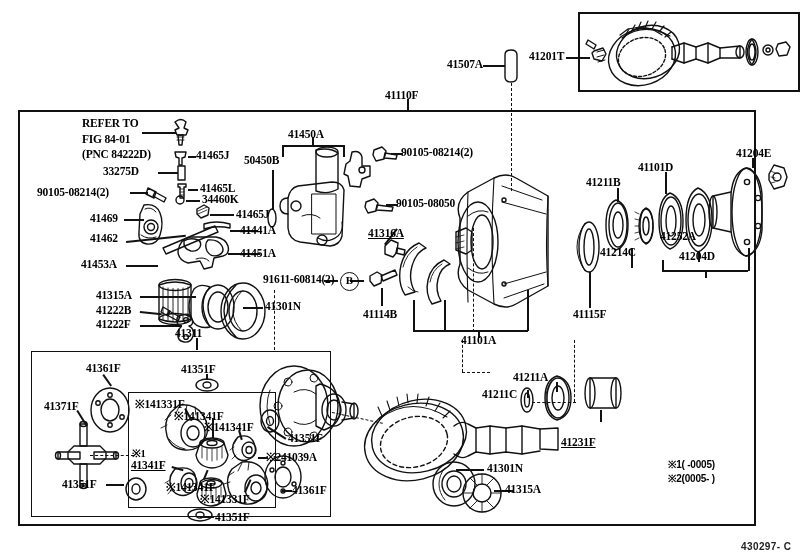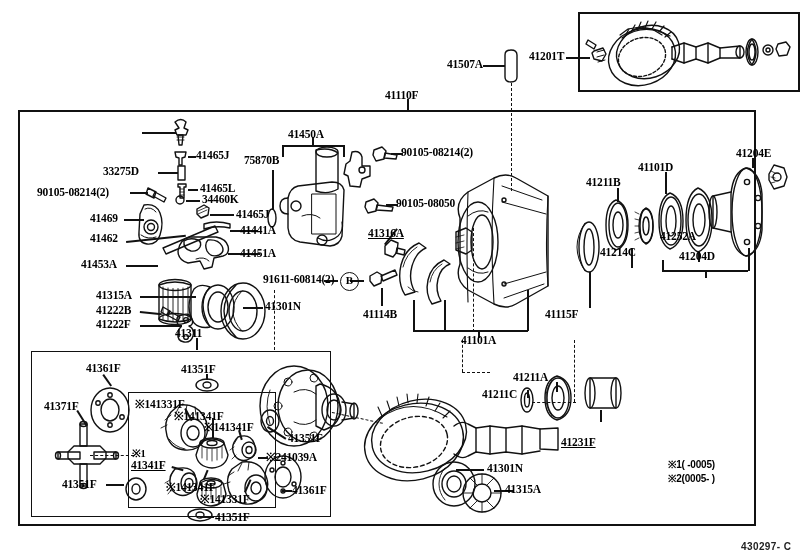--- a/index.html
+++ b/index.html
@@ -522,59 +522,64 @@
 
   <div class="dash-v" style="left:473px;top:228px;height:104px;"></div>
   <div class="dash-v" style="left:274px;top:290px;height:60px;"></div>
   <div class="dash-h" style="left:90px;top:455px;width:44px;"></div>
   <div class="dash-v" style="left:574px;top:340px;height:62px;"></div>
   <div class="dash-h" style="left:532px;top:402px;width:44px;"></div>
   <div class="dash-v" style="left:462px;top:340px;height:32px;"></div>
   <div class="dash-h" style="left:462px;top:372px;width:28px;"></div>
   <div class="diag" style="left:332px;top:412px;width:52px;background:transparent;border-top:1.6px dashed #111;height:0;transform:rotate(12deg);"></div>
 
+  <div class="lbl multi" style="left:82px;top:116px;">
+    <div>REFER TO</div>
+    <div>FIG 84-01</div>
+    <div>(PNC 84222D)</div>
+  </div>
 
   <div class="lbl" style="left:385px;top:89px;">41110F</div>
   <div class="lbl" style="left:447px;top:58px;">41507A</div>
   <div class="lbl" style="left:529px;top:50px;">41201T</div>
 
   <div class="lbl" style="left:196px;top:149px;">41465J</div>
   <div class="lbl" style="left:103px;top:165px;">33275D</div>
   <div class="lbl" style="left:200px;top:182px;">41465L</div>
   <div class="lbl" style="left:202px;top:193px;">34460K</div>
   <div class="lbl" style="left:37px;top:186px;">90105-08214(2)</div>
   <div class="lbl" style="left:90px;top:212px;">41469</div>
   <div class="lbl" style="left:90px;top:232px;">41462</div>
   <div class="lbl" style="left:81px;top:258px;">41453A</div>
   <div class="lbl" style="left:96px;top:289px;">41315A</div>
   <div class="lbl" style="left:96px;top:304px;">41222B</div>
   <div class="lbl" style="left:96px;top:318px;text-align:right;">41222F</div>
   <div class="lbl" style="left:175px;top:327px;">41311</div>
 
   <div class="lbl" style="left:288px;top:128px;">41450A</div>
-  <div class="lbl" style="left:244px;top:154px;">75870B</div>
+  <div class="lbl" style="left:244px;top:154px;">50450B</div>
   <div class="lbl" style="left:236px;top:208px;">41465J</div>
   <div class="lbl" style="left:240px;top:224px;text-align:right;">41441A</div>
   <div class="lbl" style="left:240px;top:247px;">41451A</div>
   <div class="lbl" style="left:265px;top:300px;">41301N</div>
   <div class="lbl" style="left:263px;top:273px;">91611-60814(2)</div>
   <div class="circB" style="left:340px;top:272px;">B</div>
   <div class="lbl" style="left:401px;top:146px;">90105-08214(2)</div>
   <div class="lbl" style="left:396px;top:197px;">90105-08050</div>
   <div class="lbl" style="left:368px;top:227px;text-decoration:underline;">41316A</div>
   <div class="lbl" style="left:363px;top:308px;">41114B</div>
   <div class="lbl" style="left:461px;top:334px;">41101A</div>
 
   <div class="lbl" style="left:586px;top:176px;">41211B</div>
   <div class="lbl" style="left:638px;top:161px;">41101D</div>
   <div class="lbl" style="left:736px;top:147px;">41204E</div>
   <div class="lbl" style="left:660px;top:230px;">41252A</div>
   <div class="lbl" style="left:679px;top:250px;">41204D</div>
   <div class="lbl" style="left:600px;top:246px;">41214C</div>
-  <div class="lbl" style="left:545px;top:308px;">41115F</div>
+  <div class="lbl" style="left:573px;top:308px;">41115F</div>
 
   <div class="lbl" style="left:513px;top:371px;text-align:right;">41211A</div>
   <div class="lbl" style="left:482px;top:388px;">41211C</div>
   <div class="lbl" style="left:561px;top:436px;text-decoration:underline;">41231F</div>
   <div class="lbl" style="left:487px;top:462px;">41301N</div>
   <div class="lbl" style="left:505px;top:483px;">41315A</div>
 
   <div class="lbl" style="left:86px;top:362px;">41361F</div>
   <div class="lbl" style="left:181px;top:363px;">41351F</div>
   <div class="lbl" style="left:44px;top:400px;">41371F</div>

